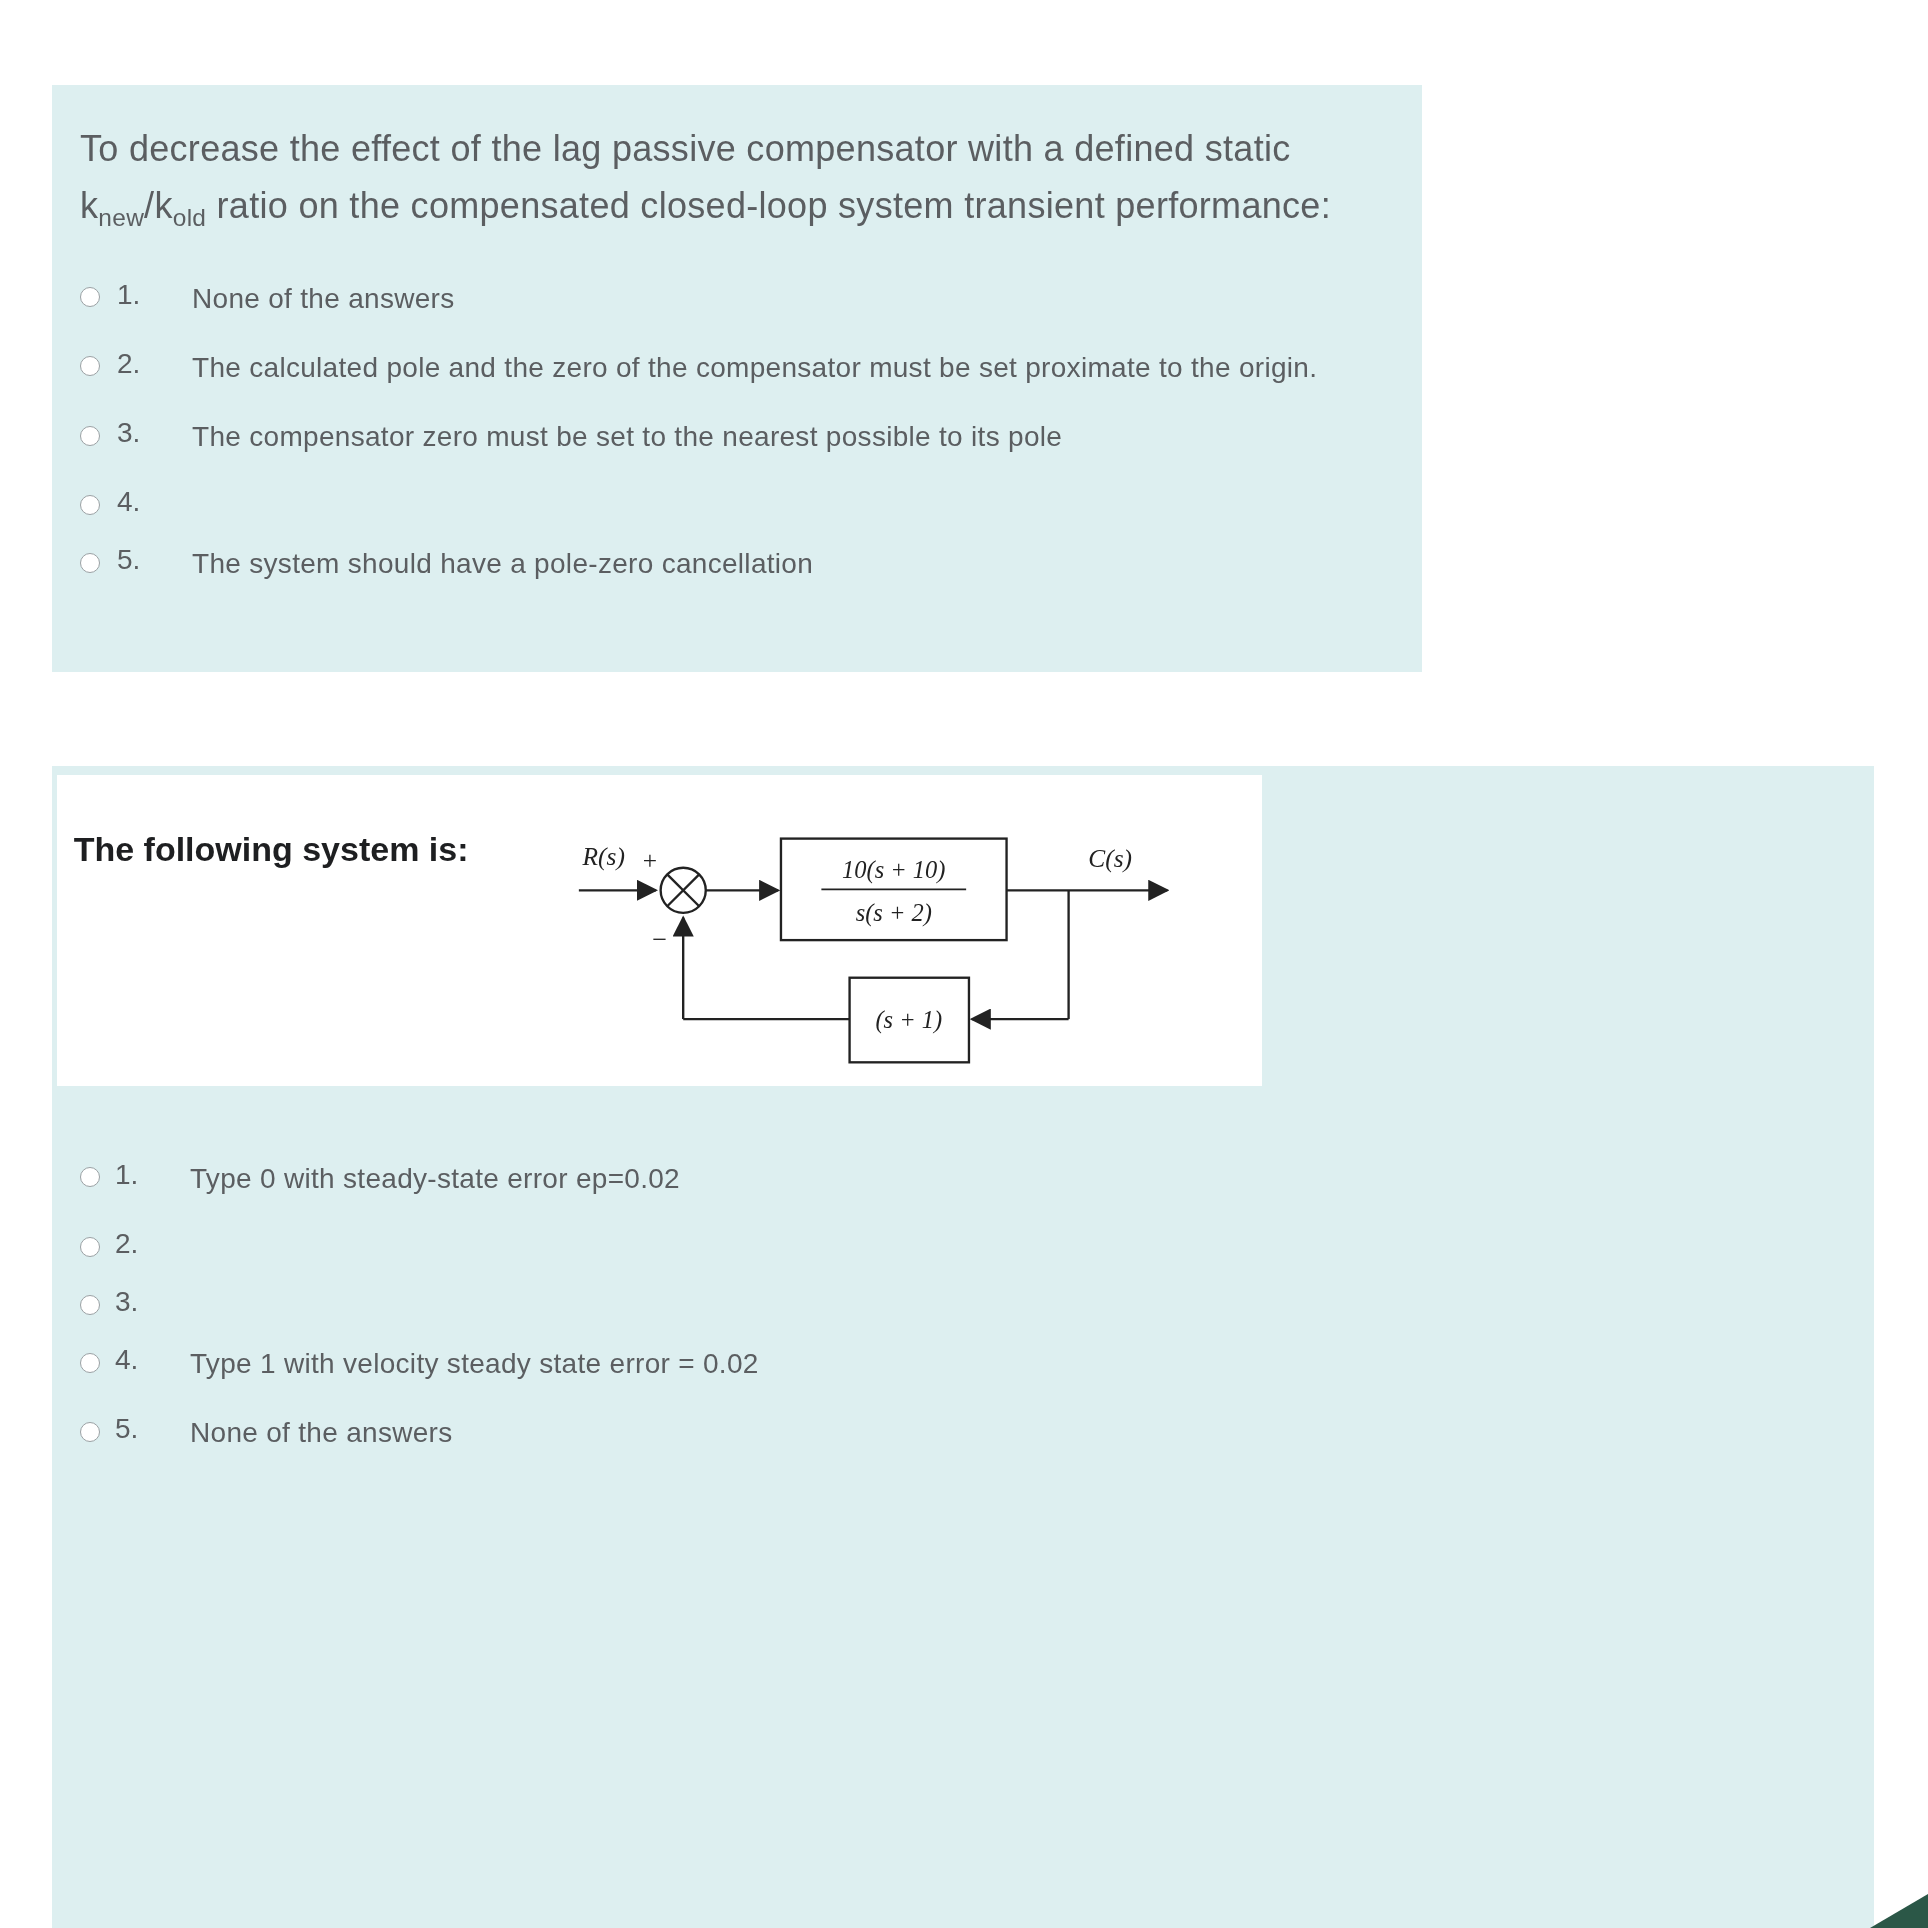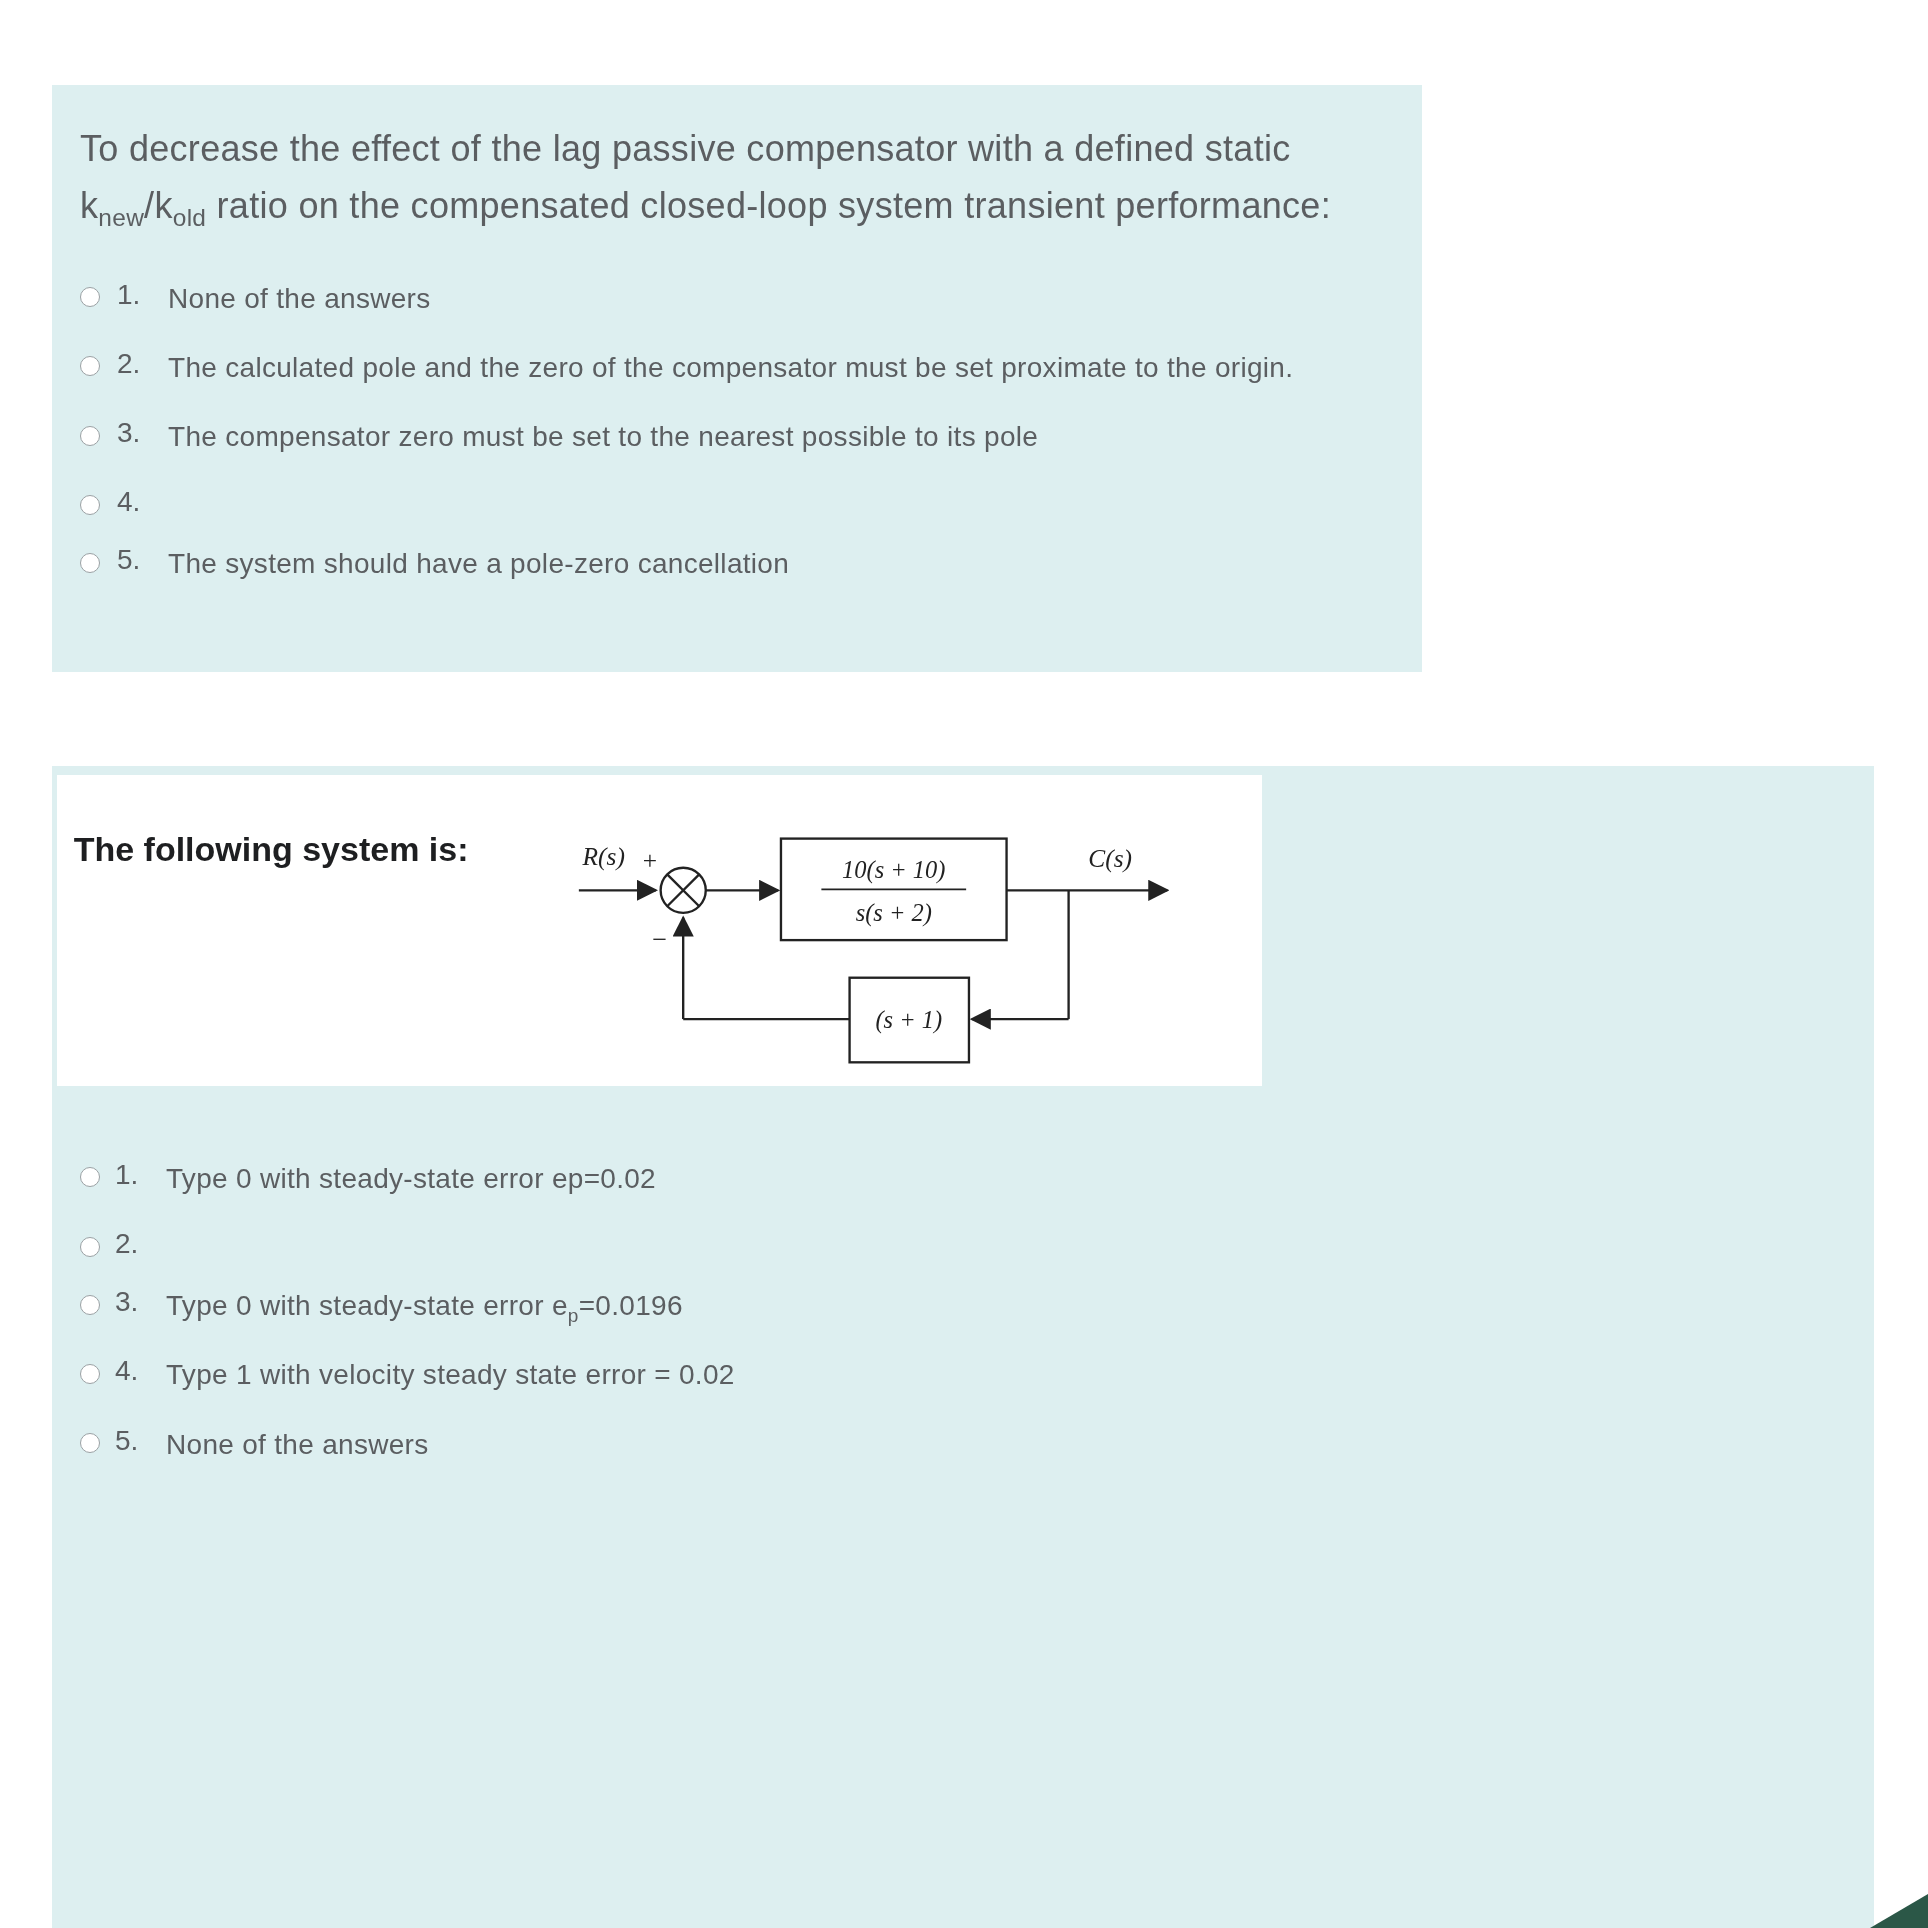--- a/index.html
+++ b/index.html
@@ -57,20 +57,21 @@
     font-size: 28px;
     color: #5b5e61;
     flex: 0 0 auto;
   }
   .opt-text {
     font-size: 28px;
     line-height: 1.45;
     color: #5b5e61;
     max-width: 1186px;
     letter-spacing: 0.3px;
+    margin-left: 24px;
   }
   
   .diagram-panel {
     background: #ffffff;
     margin-left: 4.7px;
     width: 1205px;
     height: 311px;
     display: flex;
     align-items: flex-start;
   }
@@ -186,21 +187,20 @@
       <span class="opt-num">1.</span>
       <span class="opt-text"><span>Type 0 with steady-state error ep=0.02</span><sub></sub><span></span></span>
     </div>
     <div class="option-row">
       <span class="radio"></span>
       <span class="opt-num">2.</span>
     </div>
     <div class="option-row">
       <span class="radio"></span>
       <span class="opt-num">3.</span>
-      <span class="opt-text"><span>Type 0 with steady-state error e</span><sub>p</sub><span>=0.0196</span></span>
     </div>
     <div class="option-row">
       <span class="radio"></span>
       <span class="opt-num">4.</span>
       <span class="opt-text"><span>Type 1 with velocity steady state error = 0.02</span><sub></sub><span></span></span>
     </div>
     <div class="option-row">
       <span class="radio"></span>
       <span class="opt-num">5.</span>
       <span class="opt-text"><span>None of the answers</span><sub></sub><span></span></span>

